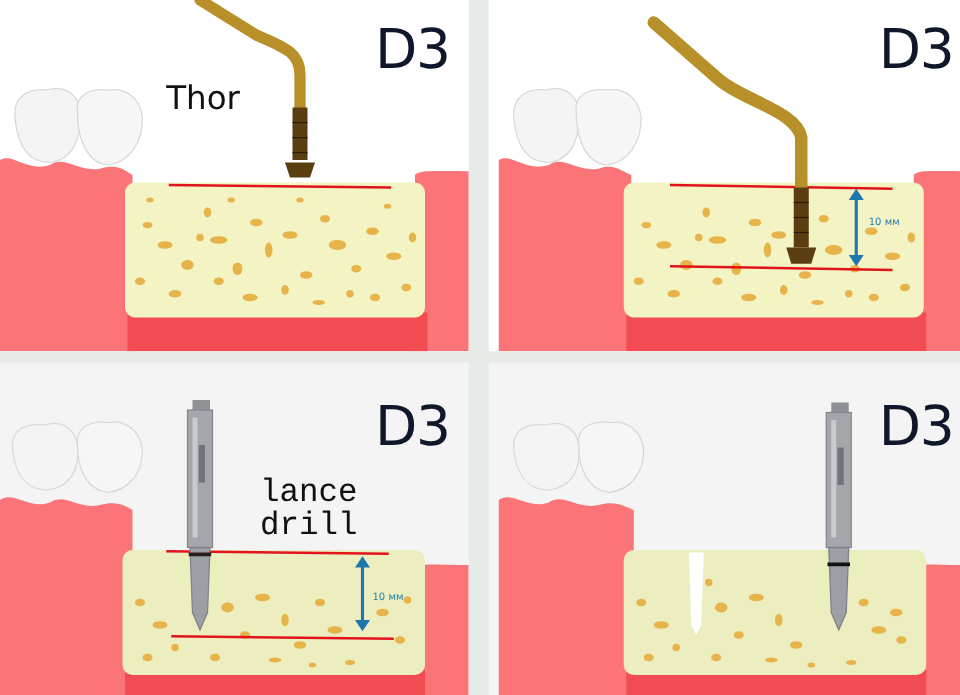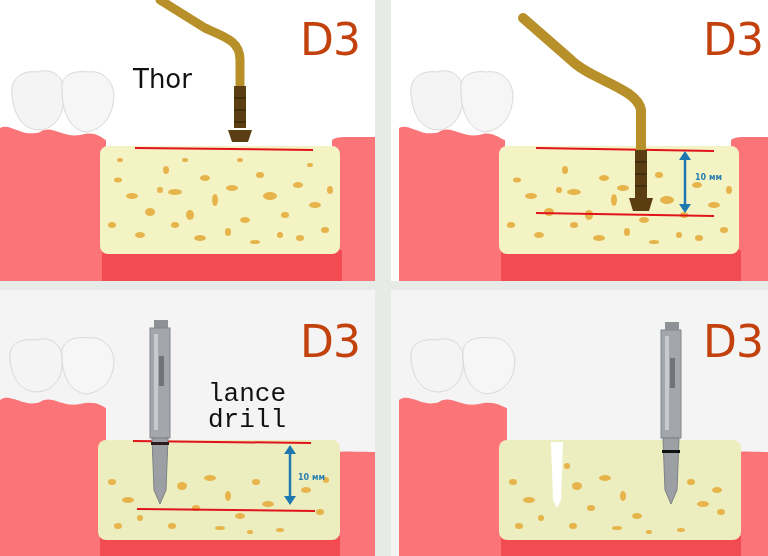--- a/index.html
+++ b/index.html
@@ -1,21 +1,21 @@
 <!DOCTYPE html>
 <html><head>
 <meta charset="utf-8">
 <style>
   html,body{margin:0;padding:0;}
   body{width:768px;height:556px;background:#e6ebe8;position:relative;overflow:hidden;font-family:"DejaVu Sans","Liberation Sans",sans-serif;}
   .panel{position:absolute;background:#ffffff;overflow:hidden;}
   .panel svg{position:absolute;left:0;top:0;}
-  .label-d3{position:absolute;font-size:44px;color:#c2410c;letter-spacing:-1px;line-height:1;}
+  .label-d3{position:absolute;font-size:44px;color:#0f172a;letter-spacing:-1px;line-height:1;}
   .label-step{position:absolute;font-size:26px;color:#111;line-height:1;}
-  .mm{position:absolute;font-size:8px;font-weight:bold;color:#2a7fb0;}
+  .mm{position:absolute;font-size:8px;font-weight:normal;color:#2a7fb0;}
 </style>
 </head>
 <body>
 
 <div class="panel" style="left:0;top:0;width:375px;height:281px;">
   <svg width="375" height="281">
 
     <g>
       <path d="M12,95 C10,78 22,70 38,72 C50,68 62,74 64,88 C66,110 58,128 40,130 C22,130 14,115 12,95Z" fill="#f4f4f4" stroke="#d8d8d8"></path>
       <path d="M62,90 C60,76 72,70 88,72 C100,70 112,78 114,94 C114,114 104,130 86,132 C70,130 62,112 62,90Z" fill="#f6f6f6" stroke="#d8d8d8"></path>

